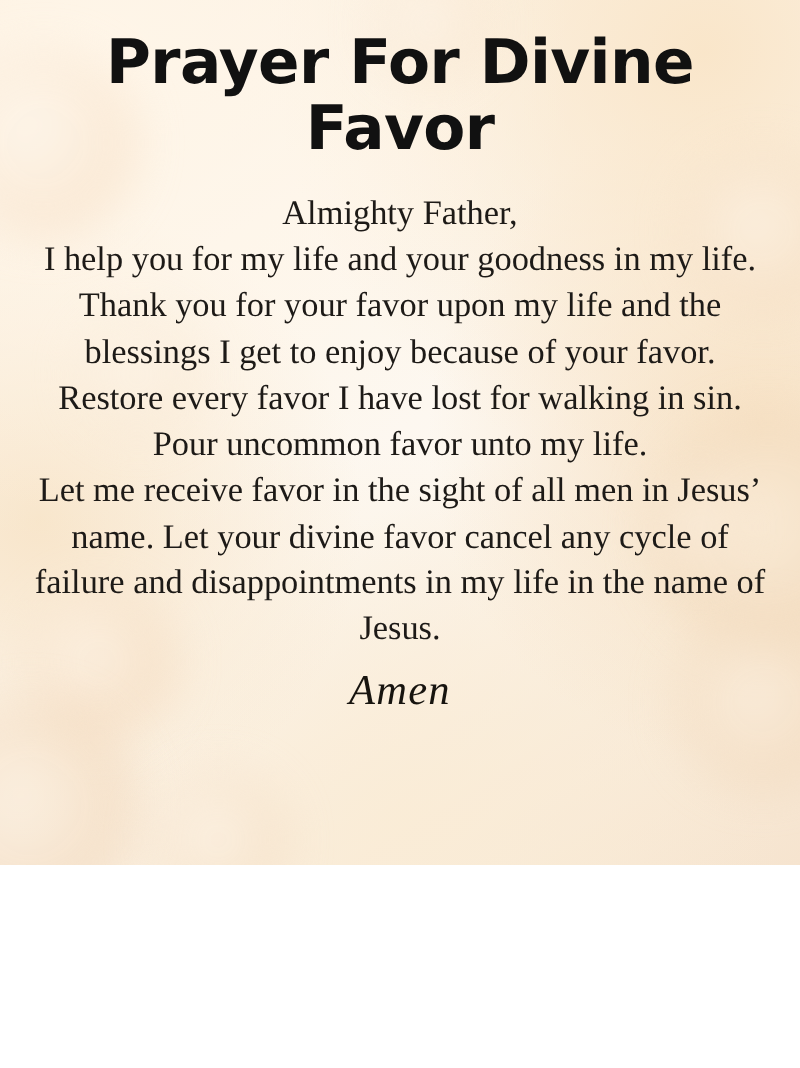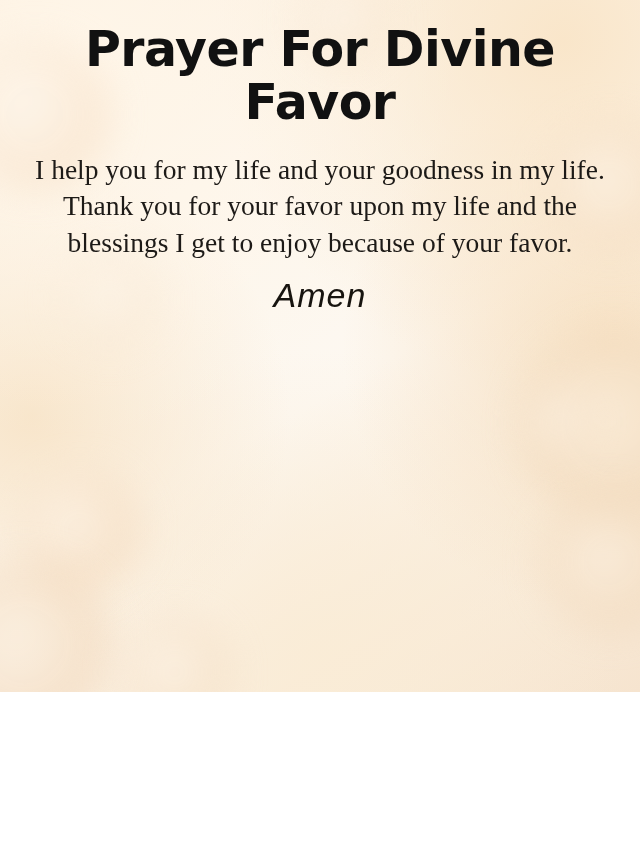--- a/index.html
+++ b/index.html
@@ -66,21 +66,21 @@
   .body {
     font-family: "Liberation Serif", serif;
     font-size: 27.5px;
     line-height: 1.33;
     color: #1d1a17;
   }
   .para {
     margin: 0 0 1px 0;
   }
   .amen {
-    font-family: Liberation Sans, sans-serif;
+    font-family: Liberation Serif, serif;
     font-style: italic;
     font-size: 34px;
     color: #17140f;
     margin-top: 14px;
     letter-spacing: 1px;
   }
 </style>
 </head>
 <body>
 
@@ -93,17 +93,20 @@
   <div class="blob b5"></div>
   <div class="blob b6"></div>
   <div class="blob b7"></div>
   <div class="blob b8"></div>
   <div class="blob b9"></div>
   <div class="blob b10"></div>
 
   <div class="content">
     <h1 class="title">Prayer For Divine Favor</h1>
     <div class="body">
+      <p class="para">Almighty Father,</p>
       <p class="para">I help you for my life and your goodness in my life. Thank you for your favor upon my life and the blessings I get to enjoy because of your favor.</p>
+      <p class="para">Restore every favor I have lost for walking in sin. Pour uncommon favor unto my life.</p>
+      <p class="para">Let me receive favor in the sight of all men in Jesus’ name. Let your divine favor cancel any cycle of failure and disappointments in my life in the name of Jesus.</p>
     </div>
     <div class="amen">Amen</div>
   </div>
 </div>
 
 </body></html>

